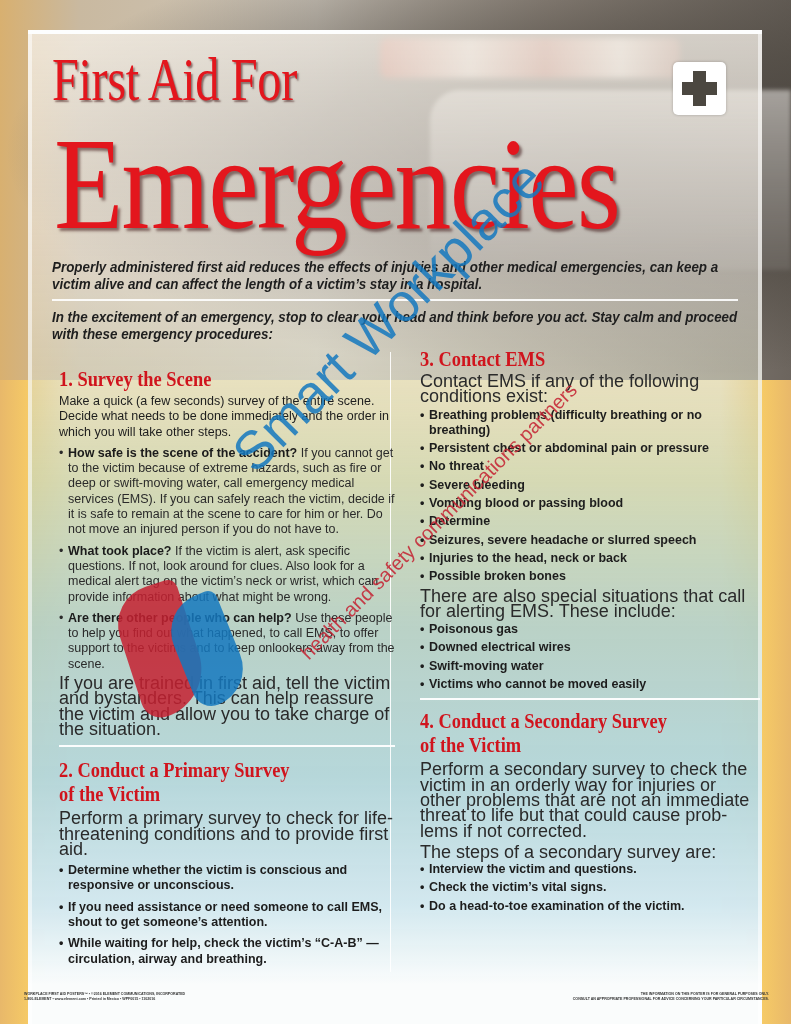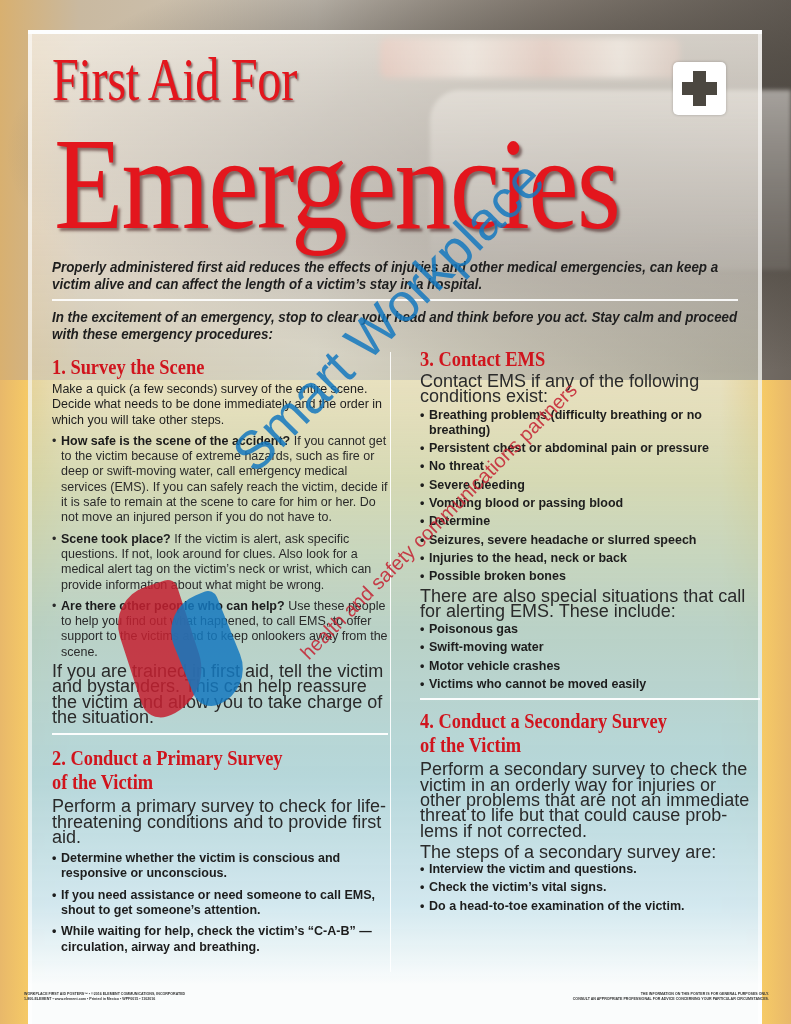--- a/index.html
+++ b/index.html
@@ -153,26 +153,26 @@
 
   <div class="title1">First Aid For</div>
   <div class="title2">Emergencies</div>
 
   <div class="intro p1">Properly administered first aid reduces the effects of injuries and other medical emergencies, can keep a victim alive and can affect the length of a victim’s stay in a hospital.</div>
   <div class="hr top"></div>
   <div class="intro p2">In the excitement of an emergency, stop to clear your head and think before you act. Stay calm and proceed with these emergency procedures:</div>
 
   <div class="vdiv"></div>
 
-  <div class="col left" style="top:356px;">
+  <div class="col left" style="top:368px;margin-left:7px;">
     <div class="h2">1. Survey the Scene</div>
     <div class="lead">Make a quick (a few seconds) survey of the entire scene. Decide what needs to be done immediately and the order in which you will take other steps.</div>
 
     <div class="bul gap6"><b>How safe is the scene of the accident?</b><span> If you cannot get to the victim because of extreme hazards, such as fire or deep or swift-moving water, call emergency medical services (EMS).  If you can safely reach the victim, decide if it is safe to remain at the scene to care for him or her. Do not move an injured person if you do not have to.</span></div>
-    <div class="bul gap6"><b>Scene took place?</b><span> If the victim is alert, ask specific questions. If not, look around for clues. Also look for a medical alert tag on the victim’s neck or wrist, which can provide information about what might be wrong.</span></div>
+    <div class="bul gap6"><b>What took place?</b><span> If the victim is alert, ask specific questions. If not, look around for clues. Also look for a medical alert tag on the victim’s neck or wrist, which can provide information about what might be wrong.</span></div>
     <div class="bul gap6"><b>Are there other people who can help?</b><span> Use these people to help you find out what happened, to call EMS, to offer support to the victims and to keep onlookers away from the scene.</span></div>
 
     <div class="para gap4">If you are trained in first aid, tell the victim and bystanders. This can help reassure the victim and allow you to take charge of the situation.</div>
 
     <div class="secdiv" style="margin-top:8px;"></div>
 
     <div class="h2" style="margin-top:12px;">2. Conduct a Primary Survey</div>
     <div class="h2" style="margin-top:2px;">of the Victim</div>
     <div class="para gap6">Perform a primary survey to check for life-threatening conditions and to provide first aid.</div>
     <div class="bb gap6">Determine whether the victim is conscious and responsive or unconscious.</div>
@@ -187,22 +187,22 @@
     <div class="bb gap3">Persistent chest or abdominal pain or pressure</div>
     <div class="bb gap3">No threat</div>
     <div class="bb gap3">Severe bleeding</div>
     <div class="bb gap3">Vomiting blood or passing blood</div>
     <div class="bb gap3">Determine</div>
     <div class="bb gap3">Seizures, severe headache or slurred speech</div>
     <div class="bb gap3">Injuries to the head, neck or back</div>
     <div class="bb gap3">Possible broken bones</div>
     <div class="para gap4">There are also special situations that call for alerting EMS. These include:</div>
     <div class="bb gap3">Poisonous gas</div>
+    <div class="bb gap3">Downed electrical wires</div>
     <div class="bb gap3">Swift-moving water</div>
-    <div class="bb gap3">Motor vehicle crashes</div>
     <div class="bb gap3">Victims who cannot be moved easily</div>
 
     <div class="secdiv" style="margin-top:6px;"></div>
 
     <div class="h2" style="margin-top:10px;">4. Conduct a Secondary Survey</div>
     <div class="h2" style="margin-top:2px;">of the Victim</div>
     <div class="para gap6">Perform a secondary survey to check the victim in an orderly way for injuries or other problems that are not an immediate threat to life but that could cause prob-lems if not corrected.</div>
     <div class="para gap6">The steps of a secondary survey are:</div>
     <div class="bb gap2">Interview the victim and questions.</div>
     <div class="bb gap3">Check the victim’s vital signs.</div>

